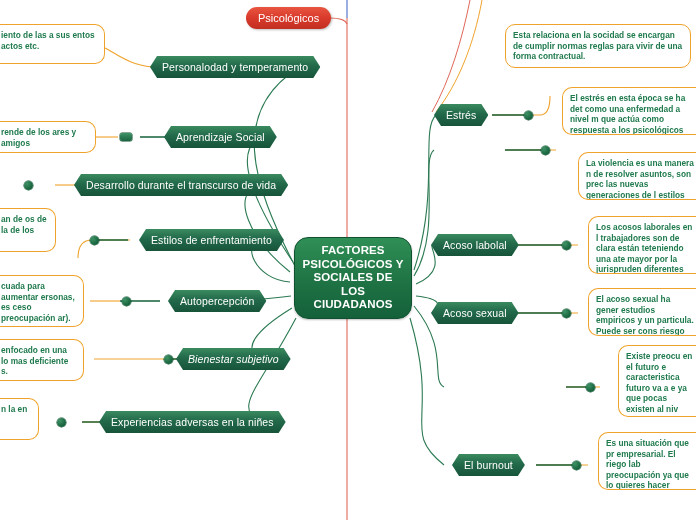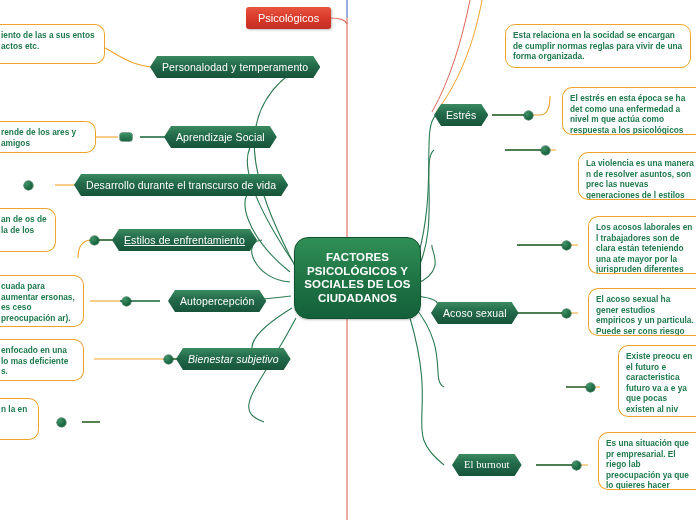--- a/index.html
+++ b/index.html
@@ -59,21 +59,21 @@
     clip-path: polygon(7px 0, calc(100% - 7px) 0, 100% 50%, calc(100% - 7px) 100%, 7px 100%, 0 50%);
     filter: drop-shadow(1px 1px 1px rgba(0,0,0,0.28));
     letter-spacing: 0.1px;
   }
 
   
   .red-node {
     position: absolute;
     box-sizing: border-box;
     height: 22px;
-    border-radius: 3px;
+    border-radius: 11px;
     background: linear-gradient(180deg, #e8553f 0%, #d93a2b 50%, #c22f22 100%);
     color: #ffffff;
     font-size: 11px;
     line-height: 22px;
     text-align: center;
     white-space: nowrap;
     padding: 0 12px;
     filter: drop-shadow(1px 1px 1px rgba(0,0,0,0.25));
   }
 
@@ -173,54 +173,60 @@
       <path d="M536 465 L576 465" stroke="#14603a" stroke-width="1.4"></path>
       <path d="M140 137 L230 137" stroke="#14603a" stroke-width="1.4"></path>
       <path d="M95 185 L128 185" stroke="#14603a" stroke-width="1.4"></path>
       <path d="M95 240 L128 240" stroke="#14603a" stroke-width="1.4"></path>
       <path d="M120 301 L160 301" stroke="#14603a" stroke-width="1.4"></path>
       <path d="M168 359 L180 359" stroke="#14603a" stroke-width="1.4"></path>
       <path d="M82 422 L100 422" stroke="#14603a" stroke-width="1.4"></path>
     </g>
   </svg>
 
-  <div class="center-node" style="left:294px; top:237px; width:127px; height:82px;">
+  <div class="center-node" style="left:294px; top:237px; width:118px; height:82px;">
     <span>FACTORES PSICOLÓGICOS Y SOCIALES DE LOS CIUDADANOS</span>
   </div>
 
   <div class="red-node" style="left:246px; top:7px;">
     <span>Psicológicos</span>
   </div>
 
   <div class="pill" style="left:150px; top:56px;">
     <span>Personalodad y temperamento</span>
   </div>
   <div class="pill" style="left:164px; top:126px;">
     <span>Aprendizaje Social</span>
   </div>
   <div class="pill" style="left:74px; top:174px;">
     <span>Desarrollo durante el transcurso de vida</span>
   </div>
-  <div class="pill" style="left:112px; top:229px;text-decoration:underline;">
+  <div class="pill" style="left:139px; top:229px;">
     <span>Estilos de enfrentamiento</span>
   </div>
   <div class="pill" style="left:168px; top:290px;">
     <span>Autopercepción</span>
   </div>
   <div class="pill" style="left:176px; top:348px;font-style:italic;">
     <span>Bienestar subjetivo</span>
   </div>
+  <div class="pill" style="left:99px; top:411px;">
+    <span>Experiencias adversas en la niñes</span>
+  </div>
 
   <div class="pill" style="left:434px; top:104px;">
     <span>Estrés</span>
   </div>
+  <div class="pill" style="left:431px; top:234px;">
+    <span>Acoso labolal</span>
+  </div>
   <div class="pill" style="left:431px; top:302px;">
     <span>Acoso sexual</span>
   </div>
-  <div class="pill" style="left:452px; top:454px;font-family:Liberation Serif, serif;">
+  <div class="pill" style="left:452px; top:454px;">
     <span>El burnout</span>
   </div>
 
   <div class="sq" style="left:120px; top:133px;"></div>
   <div class="dot" style="left:24px;  top:181px;"></div>
   <div class="dot" style="left:90px;  top:236px;"></div>
   <div class="dot" style="left:122px; top:297px;"></div>
   <div class="dot" style="left:164px; top:355px;"></div>
   <div class="dot" style="left:57px;  top:418px;"></div>
 
@@ -244,21 +250,21 @@
     <span>cuada para aumentar ersonas, es ceso preocupación ar).</span>
   </div>
   <div class="note l-open" style="left:-6px; top:339px; width:90px; height:42px;">
     <span>enfocado en una lo mas deficiente s.</span>
   </div>
   <div class="note l-open" style="left:-6px; top:398px; width:45px; height:42px;">
     <span>n la en</span>
   </div>
 
   <div class="note closed" style="left:505px; top:24px; width:186px; height:44px;">
-    <span>Esta relaciona en la socidad se encargan de cumplir normas reglas para vivir de una forma organizada.</span>
+    <span>Esta relaciona en la socidad se encargan de cumplir normas reglas para vivir de una forma contractual.</span>
   </div>
   <div class="note r-open" style="left:562px; top:87px; width:140px; height:48px;">
     <span>El estrés en esta época se ha det como una enfermedad a nivel m que actúa como respuesta a los psicológicos del mundo que nos</span>
   </div>
   <div class="note r-open" style="left:578px; top:152px; width:124px; height:48px;">
     <span>La violencia es una manera n de resolver asuntos, son prec las nuevas generaciones de l estilos de vida.</span>
   </div>
   <div class="note r-open" style="left:588px; top:216px; width:114px; height:58px;">
     <span>Los acosos laborales en l trabajadores son de clara están teteniendo una ate mayor por la jurispruden diferentes estados</span>
   </div>

